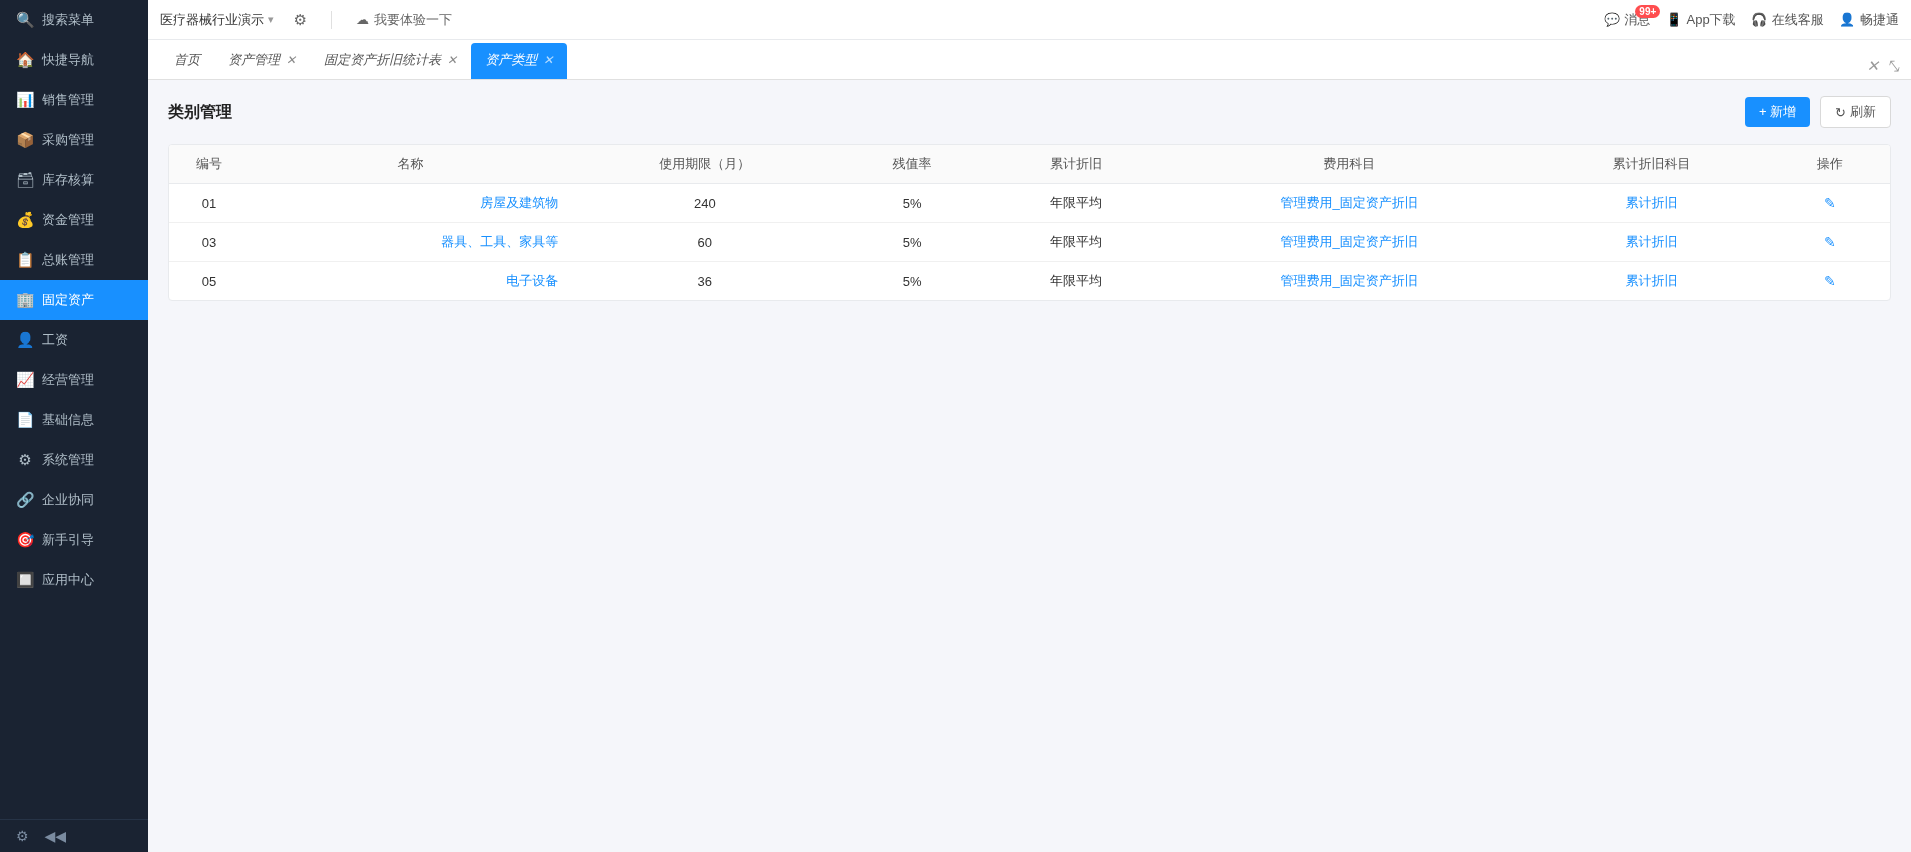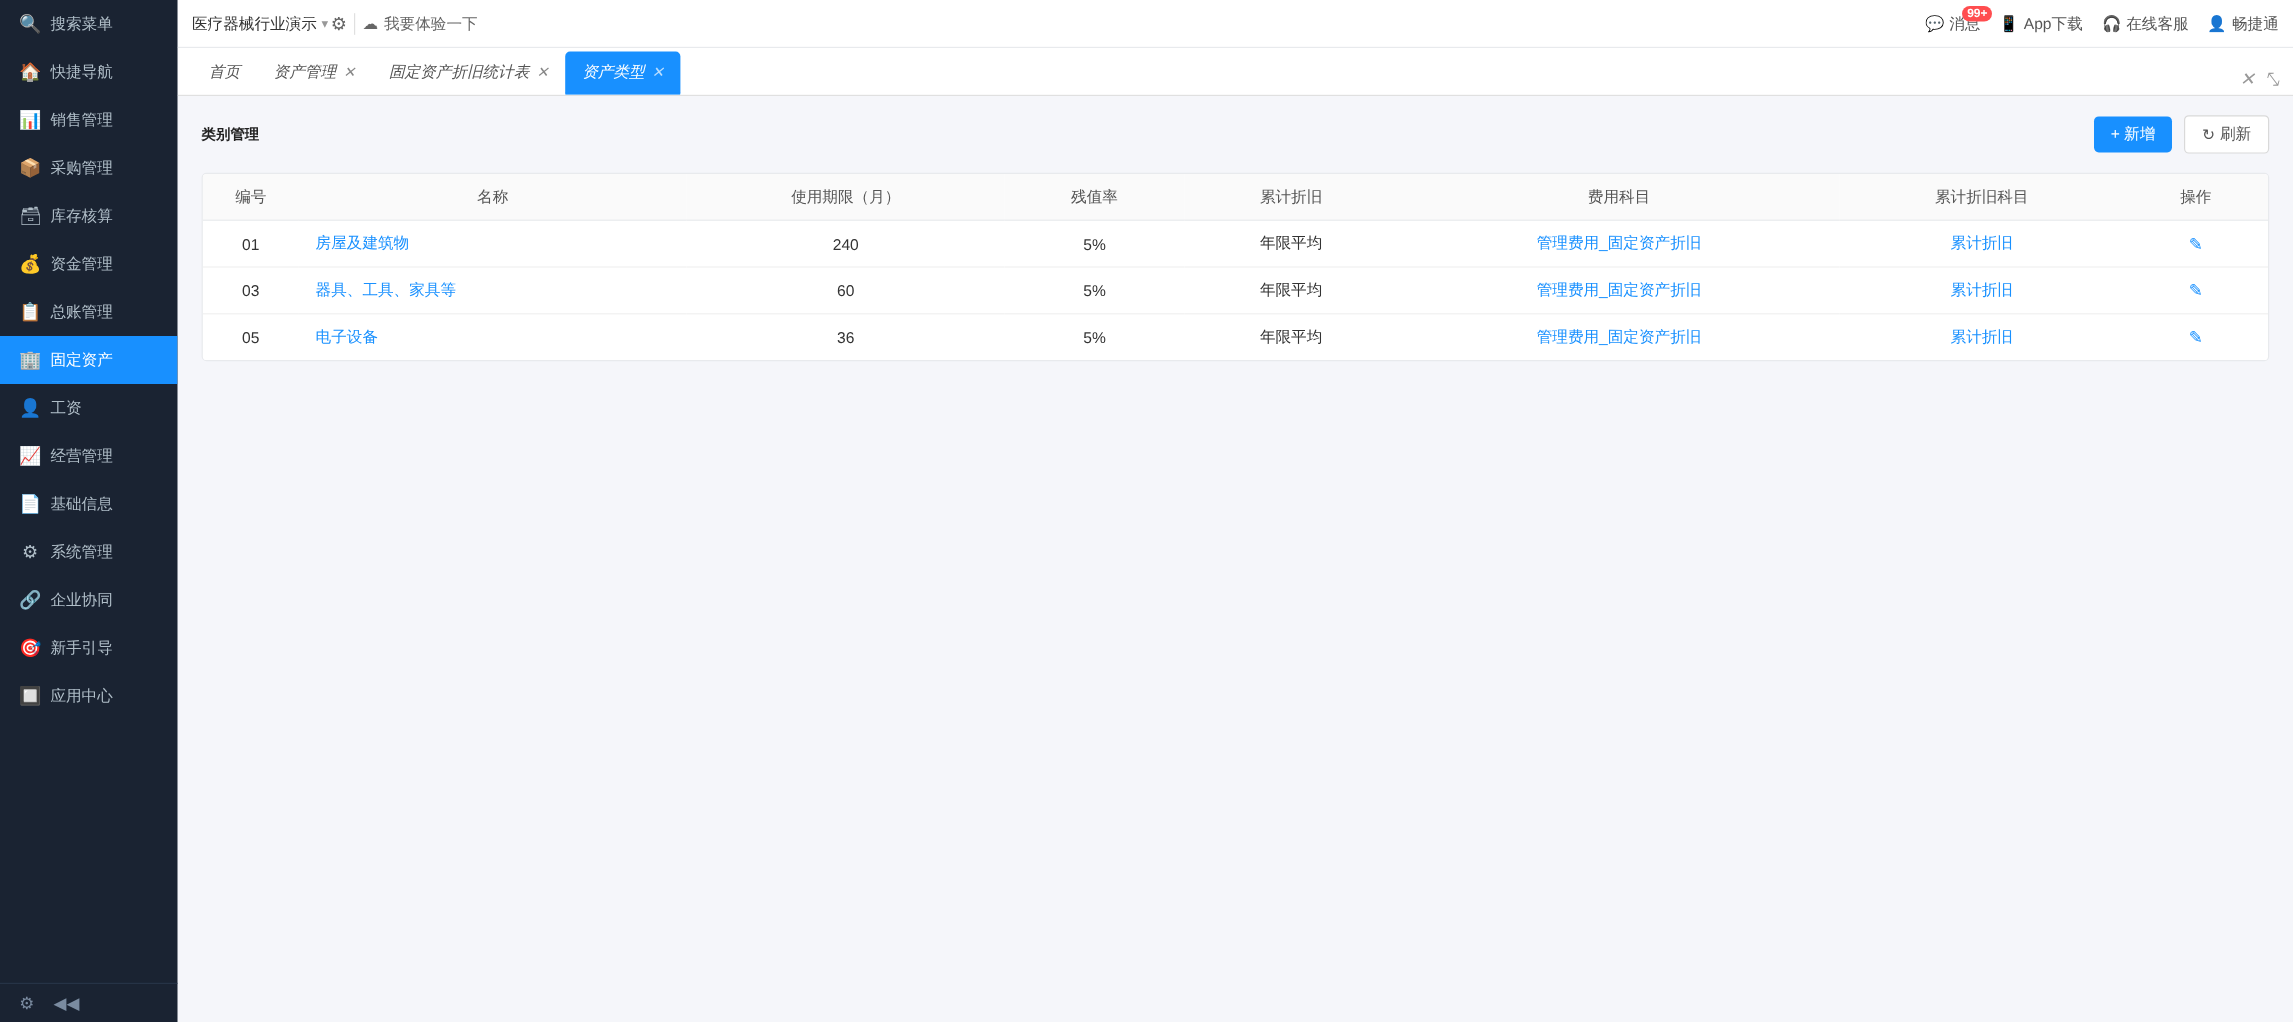--- a/index.html
+++ b/index.html
@@ -66,21 +66,21 @@
       flex-direction: column;
       overflow: hidden;
     }
     .topbar {
       height: 40px;
       background: #fff;
       border-bottom: 1px solid #e8eaed;
       display: flex;
       align-items: center;
       padding: 0 12px;
-      gap: 0;
+      gap: 18px;
     }
     .topbar-company {
       display: flex;
       align-items: center;
       gap: 4px;
       color: #333;
       font-size: 13px;
       cursor: pointer;
     }
     .topbar-company .chevron { color: #999; font-size: 11px; }
@@ -179,21 +179,21 @@
       padding: 16px 20px;
       background: #f5f6fa;
     }
     .page-header {
       display: flex;
       align-items: center;
       justify-content: space-between;
       margin-bottom: 16px;
     }
     .page-title {
-      font-size: 12px;
+      font-size: 16px;
       font-weight: bold;
       color: #222;
     }
     .page-actions {
       display: flex;
       align-items: center;
       gap: 10px;
     }
     .btn-primary {
       background: #1890ff;
@@ -248,21 +248,21 @@
     tbody tr {
       border-bottom: 1px solid #f0f0f0;
     }
     tbody tr:last-child { border-bottom: none; }
     tbody td {
       padding: 10px 14px;
       font-size: 13px;
       color: #333;
       text-align: center;
     }
-    tbody td:nth-child(2) { text-align: left; color: #1890ff; }
+    tbody td:nth-child(2) { text-align: right; color: #1890ff; }
     tbody td:nth-child(6) { color: #1890ff; }
     tbody td:nth-child(7) { color: #1890ff; }
     .edit-icon {
       color: #1890ff;
       cursor: pointer;
       font-size: 14px;
     }
   </style>
 </head>
 <body>

